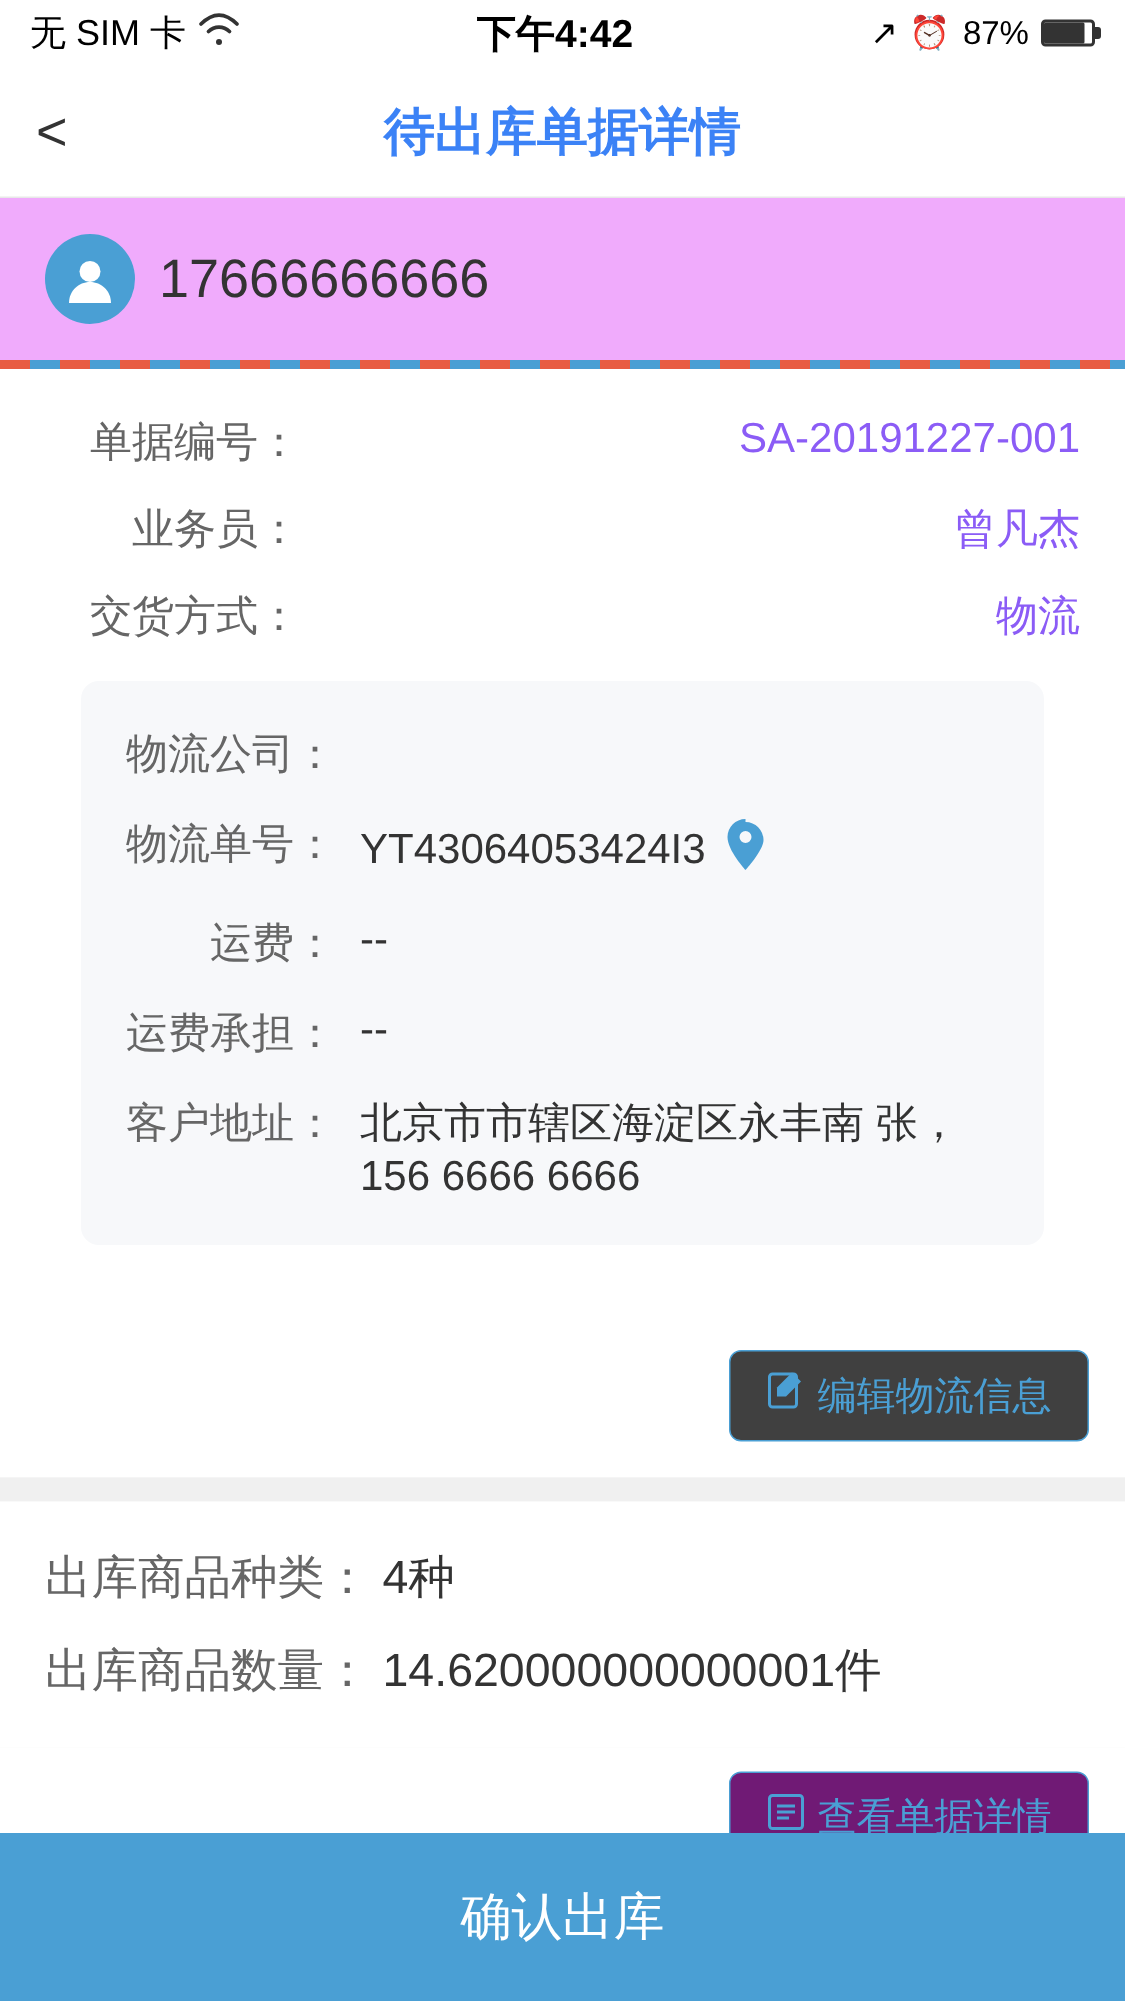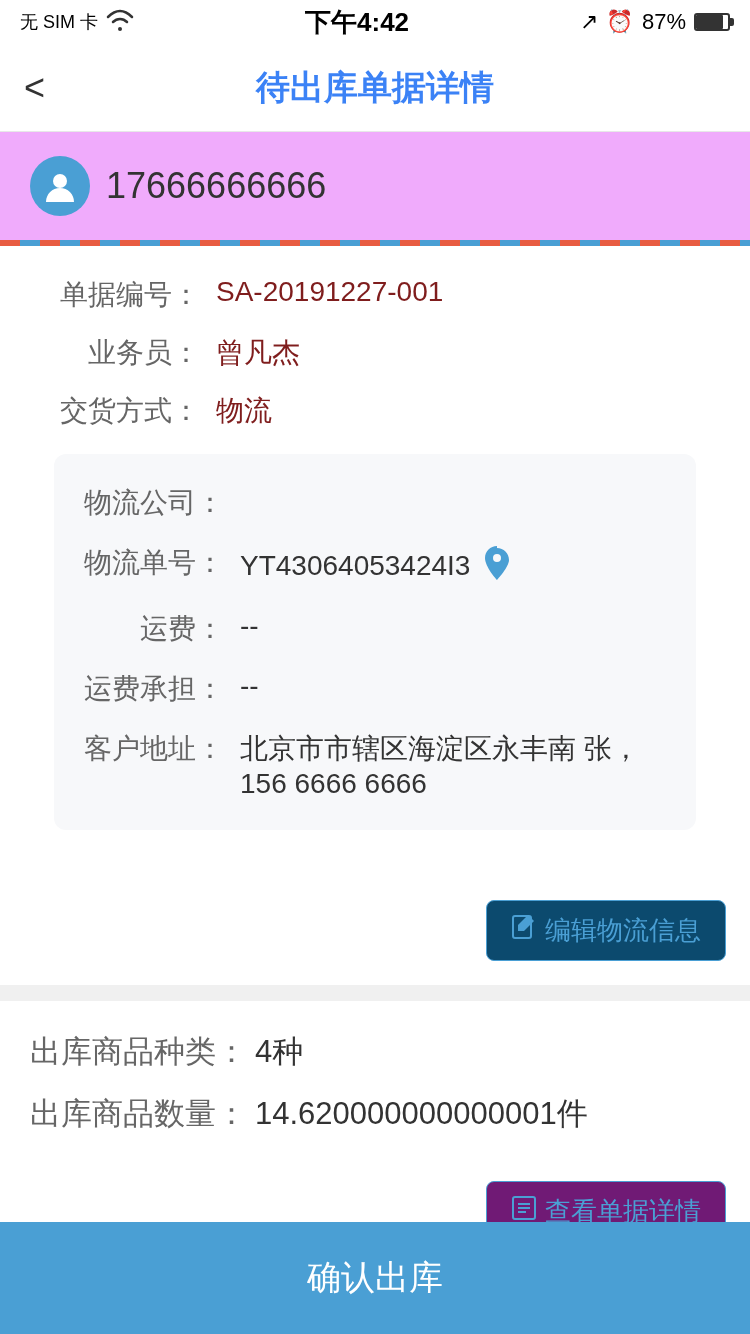--- a/index.html
+++ b/index.html
@@ -21,21 +21,21 @@
       align-items: center;
       justify-content: space-between;
       padding: 0 20px;
       font-size: 24px;
       font-weight: 500;
     }
     .status-left {
       display: flex;
       align-items: center;
       gap: 8px;
-      font-size: 18px;
+      font-size: 24px;
       justify-content: space-between;
     }
     .status-center {
       font-size: 26px;
       font-weight: 600;
     }
     .status-right {
       display: flex;
       align-items: center;
       gap: 8px;
@@ -143,23 +143,24 @@
       margin-bottom: 0;
     }
     .info-label {
       color: #666;
       min-width: 140px;
       text-align: right;
       flex-shrink: 0;
       margin-left: 30px;
     }
     .info-value {
-      color: #7f1d1d;
+      color: #8b5cf6;
       margin-left: 16px;
       flex: 1;
+      text-align: right;
     }
 
     
     .logistics-card {
       background: #f7f8fa;
       margin: 24px 24px;
       border-radius: 12px;
       padding: 30px;
     }
     .logistics-row {
@@ -194,21 +195,21 @@
     
     .edit-btn-row {
       background: #fff;
       padding: 16px 24px 24px;
       display: flex;
       justify-content: flex-end;
     }
     .edit-btn {
       border: 1.5px solid #4a9fd4;
       color: #4a9fd4;
-      background: #0c4a6e;
+      background: #404040;
       border-radius: 8px;
       padding: 12px 24px;
       font-size: 26px;
       display: flex;
       align-items: center;
       gap: 8px;
       cursor: pointer;
     }
 
     

